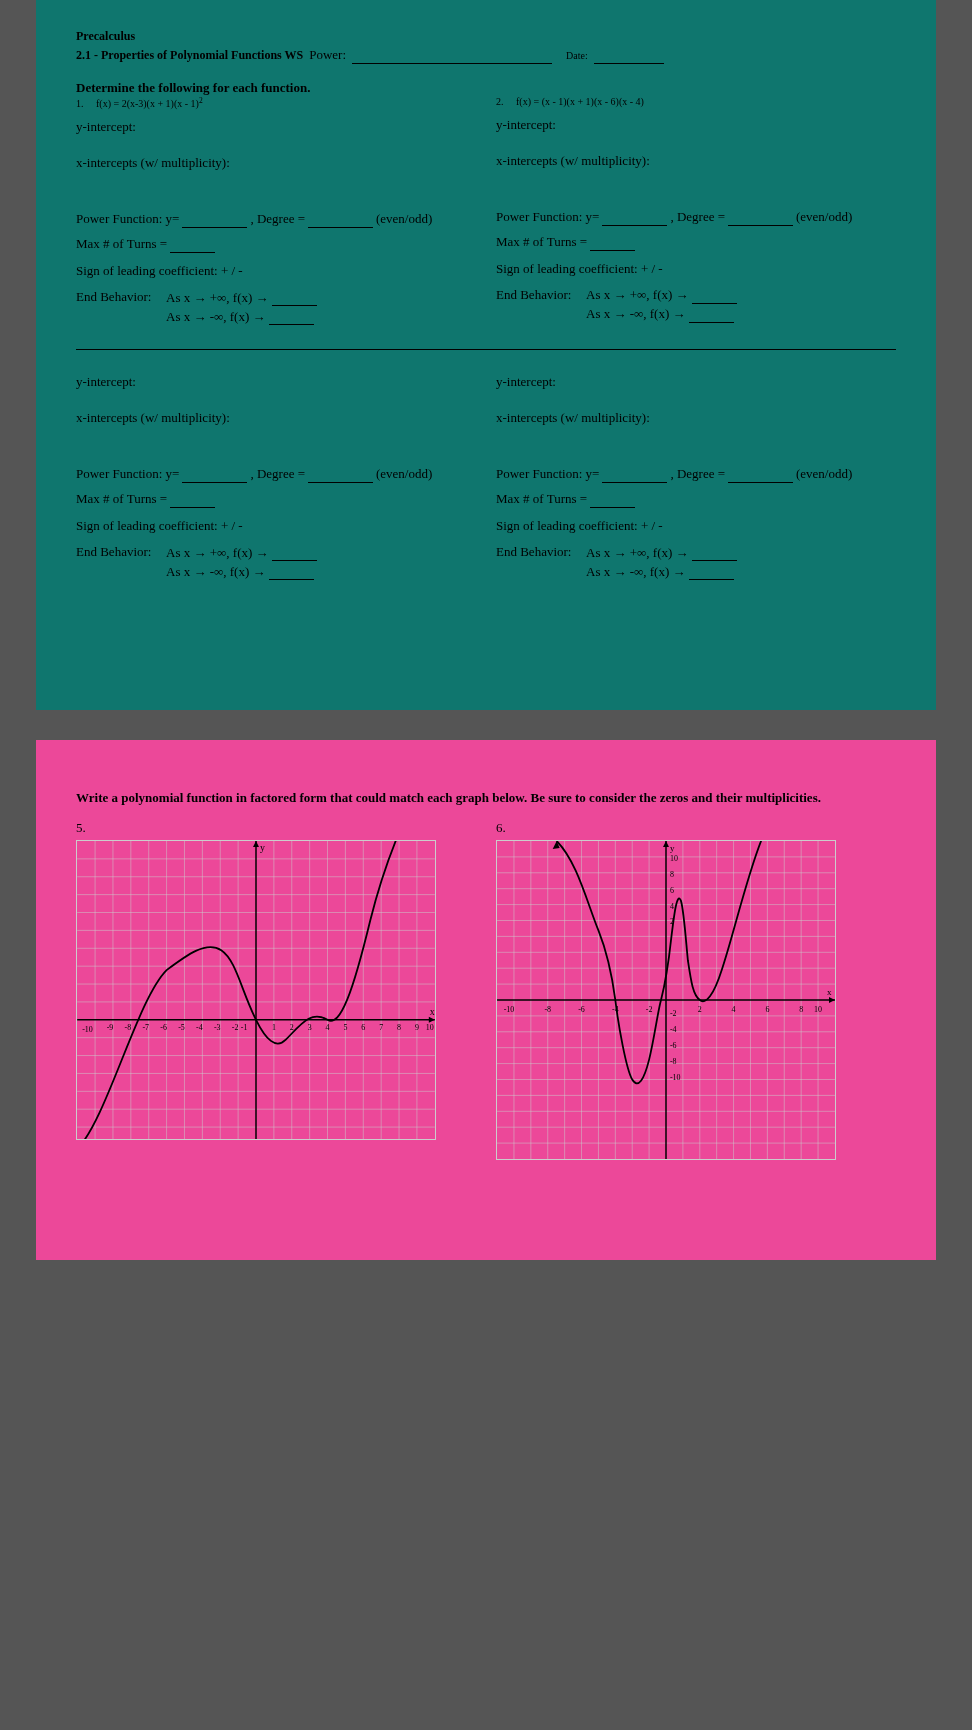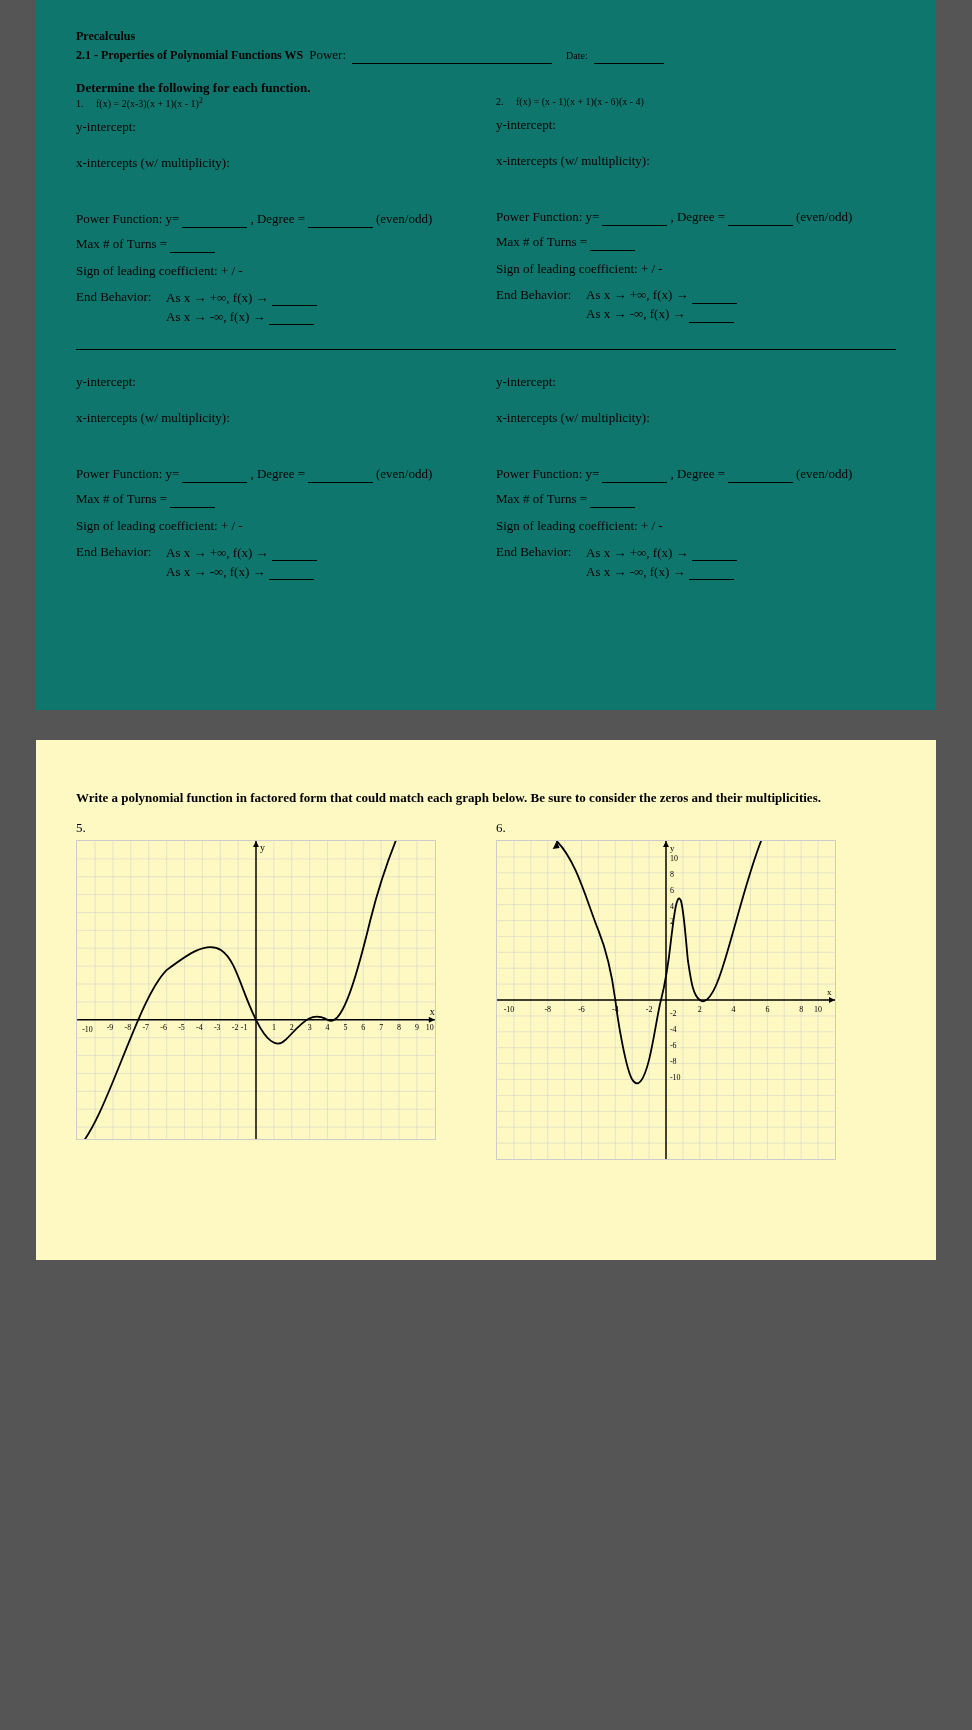--- a/index.html
+++ b/index.html
@@ -14,21 +14,21 @@
       width: 900px;
       margin: 0 auto;
       padding: 28px 40px 40px 40px;
     }
     .page-gap {
       background: #555;
       height: 30px;
       width: 972px;
     }
     .page2 {
-      background: #fef9c3;
+      background: #ec4899;
       width: 900px;
       margin: 0 auto;
       padding: 28px 40px 40px 40px;
     }
     .header-title {
       font-size: 12px;
       font-weight: bold;
       line-height: 1.4;
     }
     .worksheet-title {

